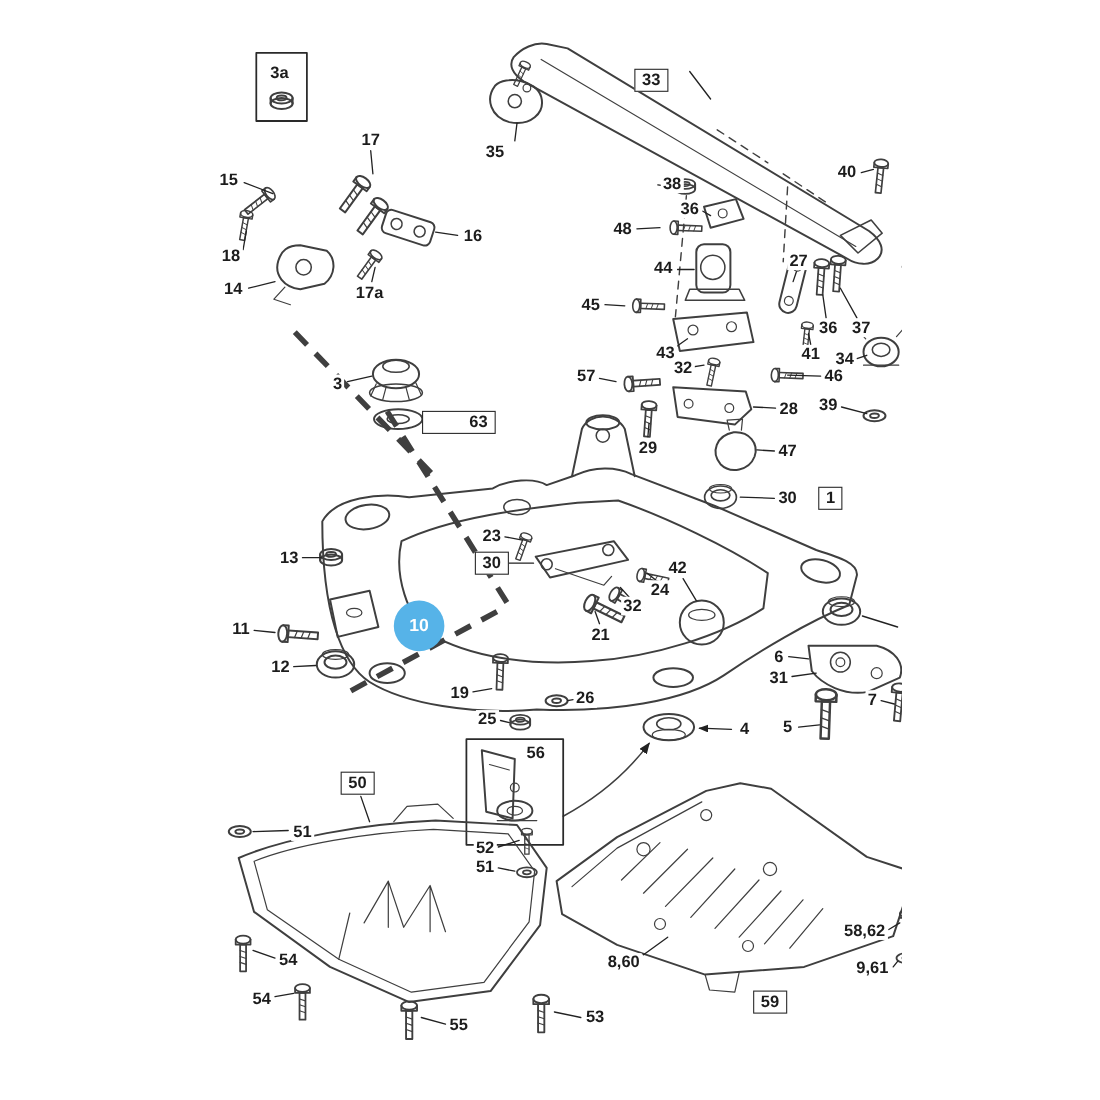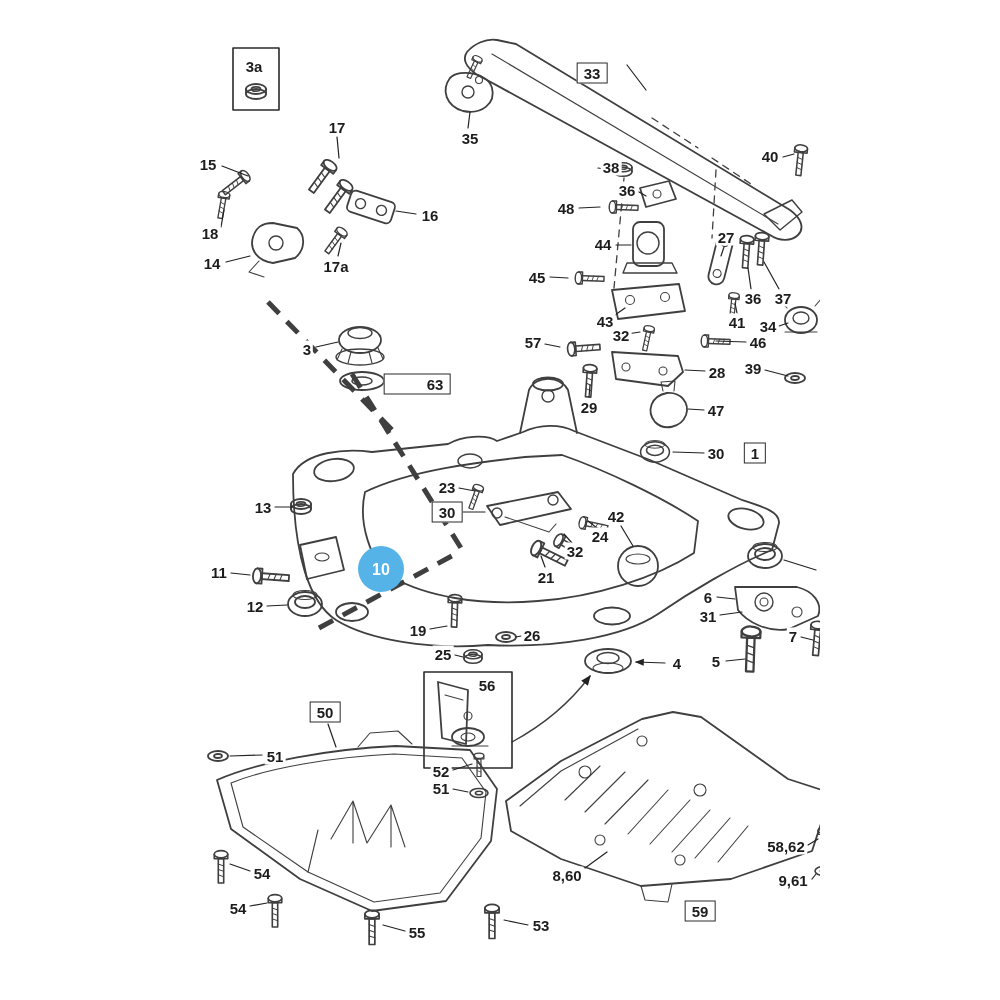--- a/index.html
+++ b/index.html
@@ -313,21 +313,21 @@
 
   <div id="labels-layer">
       <div class="label plain" style="left: 254px; top: 66px;">3a</div>
       <div class="label plain" style="left: 337px; top: 127px;">17</div>
       <div class="label plain" style="left: 208px; top: 164px;">15</div>
       <div class="label plain" style="left: 210px; top: 233px;">18</div>
       <div class="label plain" style="left: 212px; top: 263px;">14</div>
       <div class="label plain" style="left: 430px; top: 215px;">16</div>
       <div class="label plain" style="left: 336px; top: 266px;">17a</div>
       <div class="label boxed" style="left: 592px; top: 53px; margin-top: 20px;">33</div>
-      <div class="label plain" style="left: 470px; top: 138px;">35</div>
+      <div class="label plain" style="left: 450px; top: 138px;">35</div>
       <div class="label plain" style="left: 585px; top: 167px; margin-left: 26px;">38</div>
       <div class="label plain" style="left: 627px; top: 190px;">36</div>
       <div class="label plain" style="left: 566px; top: 208px;">48</div>
       <div class="label plain" style="left: 603px; top: 244px;">44</div>
       <div class="label plain" style="left: 726px; top: 237px;">27</div>
       <div class="label plain" style="left: 770px; top: 156px;">40</div>
       <div class="label plain" style="left: 828px; top: 241px;">49</div>
       <div class="label plain" style="left: 537px; top: 277px;">45</div>
       <div class="label plain" style="left: 753px; top: 298px;">36</div>
       <div class="label plain" style="left: 783px; top: 298px;">37</div>

